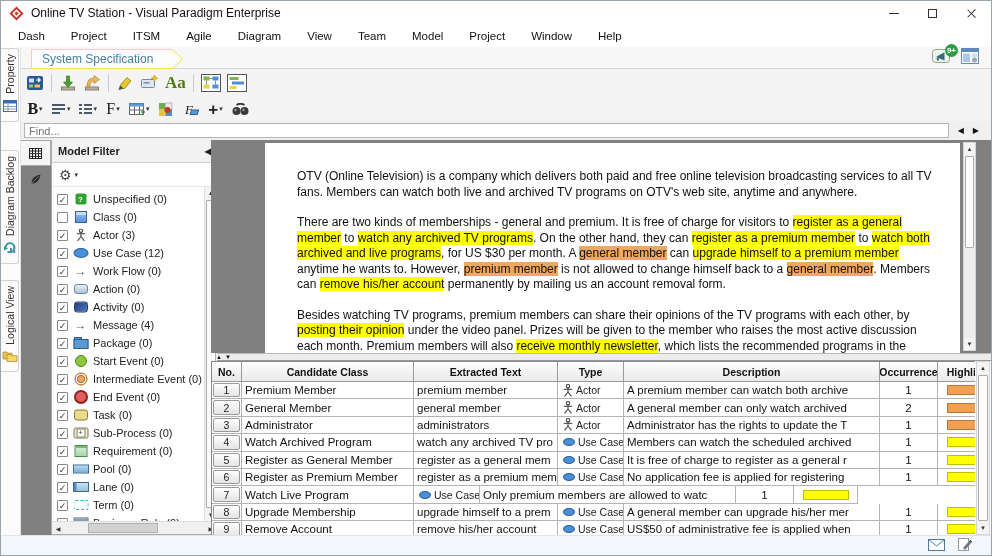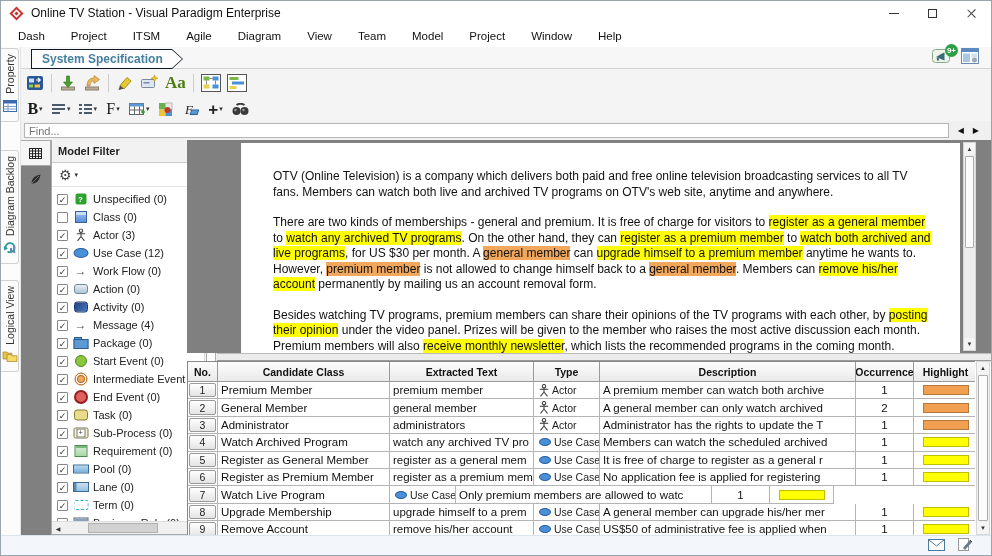--- a/index.html
+++ b/index.html
@@ -19,21 +19,21 @@
   .g-max { width:9px; height:9px; border:1px solid #333; }
   .g-close { position:relative; width:11px; height:11px; }
   .g-close::before,.g-close::after { content:""; position:absolute; left:5px; top:0; width:1.4px; height:11px; background:#333; }
   .g-close::before { transform:rotate(45deg); } .g-close::after { transform:rotate(-45deg); }
   
   .menubar { height:22px; display:flex; align-items:center; padding-left:4px; background:#fff; }
   .menu-item { padding:0 13px; font-size:11.5px; color:#111; line-height:22px; }
   
   .tabrow { height:22px; margin-left:20px; background:#f7f7f7; border-bottom:1px solid #d4d4d4; position:relative; }
   .spec-tab-outer { position:absolute; left:10px; top:2px; width:152px; height:20px;
-    background:#0f172a; clip-path:polygon(0 0, calc(100% - 11px) 0, 100% 50%, calc(100% - 11px) 100%, 0 100%);font-weight:bold; }
+    background:#fde047; clip-path:polygon(0 0, calc(100% - 11px) 0, 100% 50%, calc(100% - 11px) 100%, 0 100%); }
   .spec-tab-inner { position:absolute; inset:1px; background:#fdfdfd;
     clip-path:polygon(0 0, calc(100% - 10px) 0, 100% 50%, calc(100% - 10px) 100%, 0 100%);
     display:flex; align-items:center; padding-left:10px; font-size:12px; color:#46809F; }
   .tab-icons { position:absolute; right:12px; top:0; height:22px; display:flex; gap:9px; align-items:center; }
   .badge-wrap { position:relative; }
   .nbadge { position:absolute; right:-6px; top:-4px; min-width:13px; height:13px; border-radius:7px;
     background:#2e9e44; color:#fff; font-size:8px; font-weight:bold; line-height:13px; text-align:center; padding:0 2px; }
   
   .toolbar1 { height:28px; margin-left:20px; background:#f4f4f4; display:flex; align-items:center; padding-left:3px; gap:2px; }
   .toolbar2 { height:24px; margin-left:20px; background:#f4f4f4; display:flex; align-items:center; padding-left:3px; gap:3px; }
@@ -51,21 +51,21 @@
   .find-nav { display:flex; gap:9px; padding:0 9px; font-size:8px; color:#111; }
   
   .leftstrip { position:absolute; left:0; top:46px; bottom:20px; width:20px; background:#fcfcfc;
     border-right:1px solid #e4e4e4; display:flex; flex-direction:column; z-index:3; }
   .side-tab { display:flex; flex-direction:column; align-items:center; gap:4px; padding:5px 0;
     border:1px solid #d2d2d2; border-left:none; border-radius:0 3px 3px 0; margin:1px 1px 0 0; background:#fbfbfb; }
   .side-tab:nth-child(2) { margin-top:28px; }
   .side-tab:nth-child(3) { margin-top:16px; }
   .side-tab-label { writing-mode:vertical-rl; transform:rotate(180deg); font-size:10.5px; color:#333; }
   
-  .main { position:absolute; top:139px; left:20px; right:0; bottom:20px; display:flex; }
+  .main { position:absolute; top:139px; left:20px; right:0; bottom:20px; display:flex;gap:24px; }
   .filter-pane { width:166px; display:flex; flex:none; }
   .inner-strip { width:30px; background:#808080; display:flex; flex-direction:column; flex:none; }
   .inner-tab { height:26px; display:flex; align-items:center; justify-content:center; }
   .inner-tab.active { background:#f5f5f5; border:1px solid #aaa; border-left:none; }
   .filter-panel { flex:1; display:flex; flex-direction:column; background:#fff; border:1px solid #aaa; border-top:none; }
   .fp-header { height:23px; background:#f2f2f2; border-bottom:1px solid #ccc; display:flex; align-items:center;
     padding:0 6px; font-size:11px; font-weight:bold; color:#222; }
   .collapse-btn { margin-left:auto; font-size:8px; color:#222; }
   .fp-gear { height:24px; display:flex; align-items:center; gap:2px; padding:0 7px; border-bottom:1px solid #e6e6e6; }
   .gear-glyph { font-size:14px; color:#444; line-height:1; }

